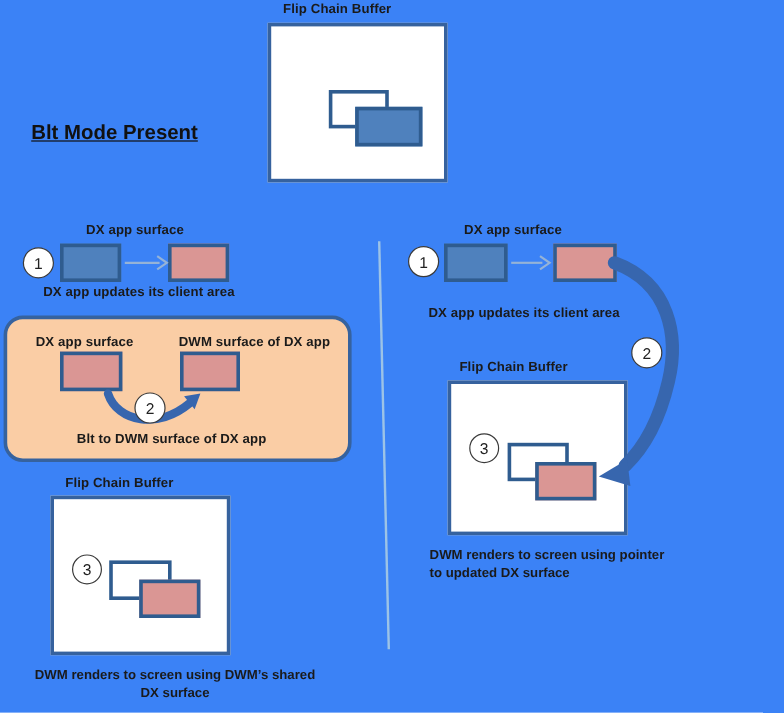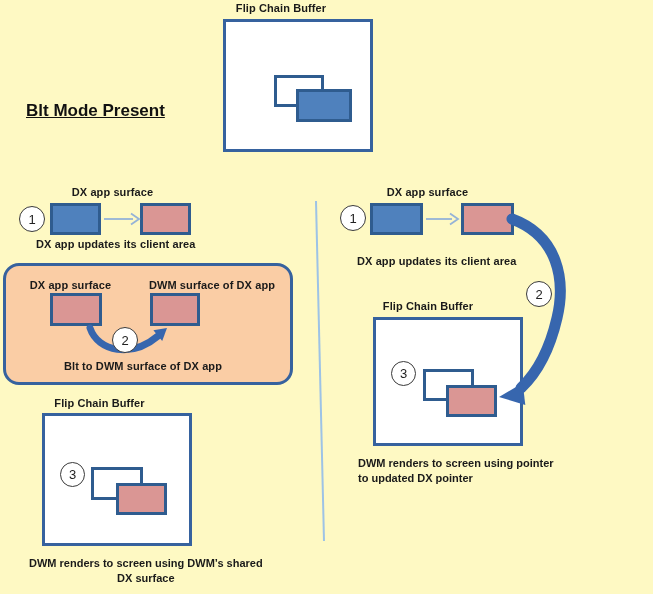--- a/index.html
+++ b/index.html
@@ -1,17 +1,17 @@
 <!DOCTYPE html>
 <html><head>
 <meta charset="utf-8">
 <style>
   html,body{margin:0;padding:0;background:#fff;}
   #canvas{
-    position:relative;width:653px;height:594px;background:#fef9c3;overflow:hidden;
+    position:relative;width:653px;height:594px;background:#3b82f6;overflow:hidden;
     font-family:"Liberation Sans",sans-serif;color:#1a1a1a;
   }
   .abs{position:absolute;}
   .lbl{font-size:11px;font-weight:600;letter-spacing:.1px;text-align:center;white-space:nowrap;}
   .cap{font-size:11px;font-weight:600;letter-spacing:.1px;white-space:nowrap;}
   .title{font-size:17px;font-weight:700;text-decoration:underline;white-space:nowrap;color:#111;}
   .frame{background:#fff;border:3px solid #36629E;box-sizing:border-box;}
   .rect{box-sizing:border-box;border:3px solid #2F5C8F;}
   .rect.blue{background:#4F81BD;}
   .rect.pink{background:#DA9694;}
@@ -82,21 +82,21 @@
 
   <div class="abs lbl" style="left:378px;top:300px;width:100px;">Flip Chain Buffer</div>
   <div class="abs frame" style="left:373px;top:317px;width:150px;height:129px;"></div>
   <div class="abs num-circle" style="left:391px;top:361px;width:25px;height:25px;">
       <span>3</span>
     </div>
   <div class="abs rect white" style="left:423px;top:369px;width:51px;height:32px;"></div>
   <div class="abs rect pink" style="left:446px;top:385px;width:51px;height:32px;"></div>
   <div class="abs cap2" style="left:358px;top:456px;">
     <span style="display:block">DWM renders to screen using pointer</span>
-    <span style="display:block">to updated DX pointer</span>
+    <span style="display:block">to updated DX surface</span>
   </div>
 
   <svg id="arrow-layer" width="653" height="594" viewBox="0 0 653 594">
 
     <line x1="316" y1="201" x2="324" y2="541" stroke="#9DC3E6" stroke-width="2"></line>
 
     <line x1="104" y1="219" x2="133" y2="219" stroke="#95B3D7" stroke-width="1.8"></line>
     <polyline points="131,213.5 139,219 131,224.5" fill="none" stroke="#95B3D7" stroke-width="1.8"></polyline>
 
     <line x1="426" y1="219" x2="452" y2="219" stroke="#95B3D7" stroke-width="1.8"></line>

